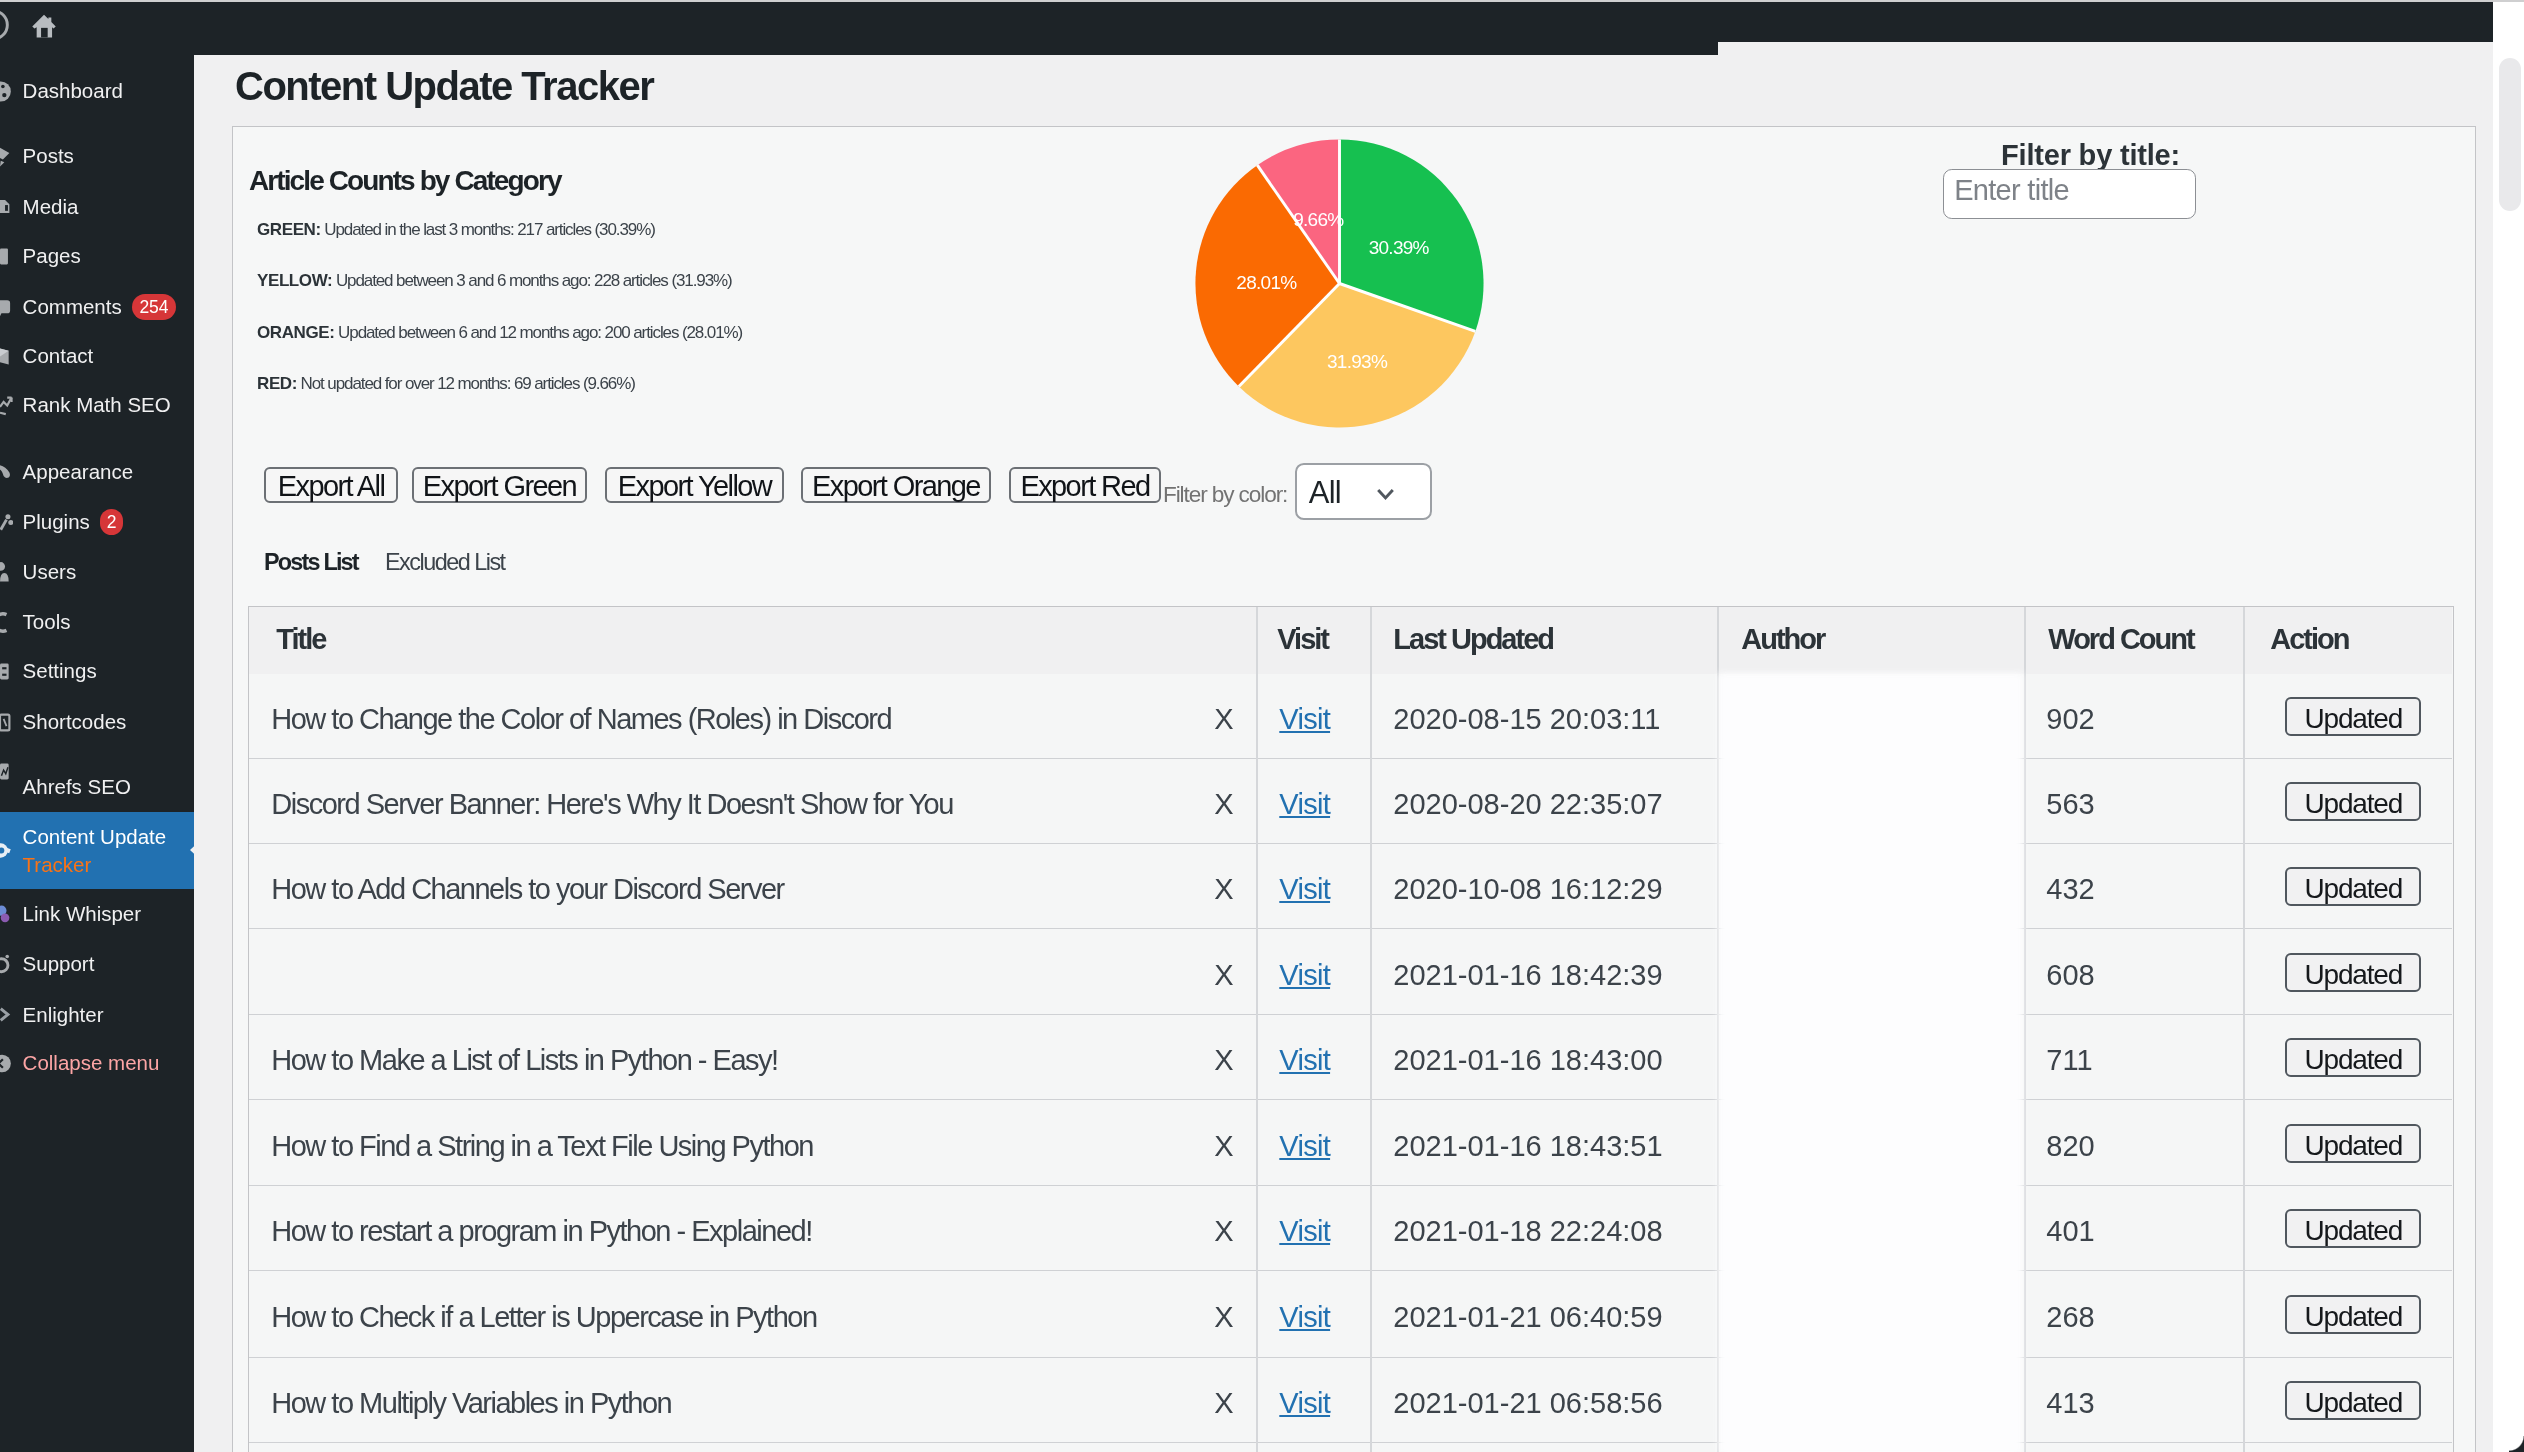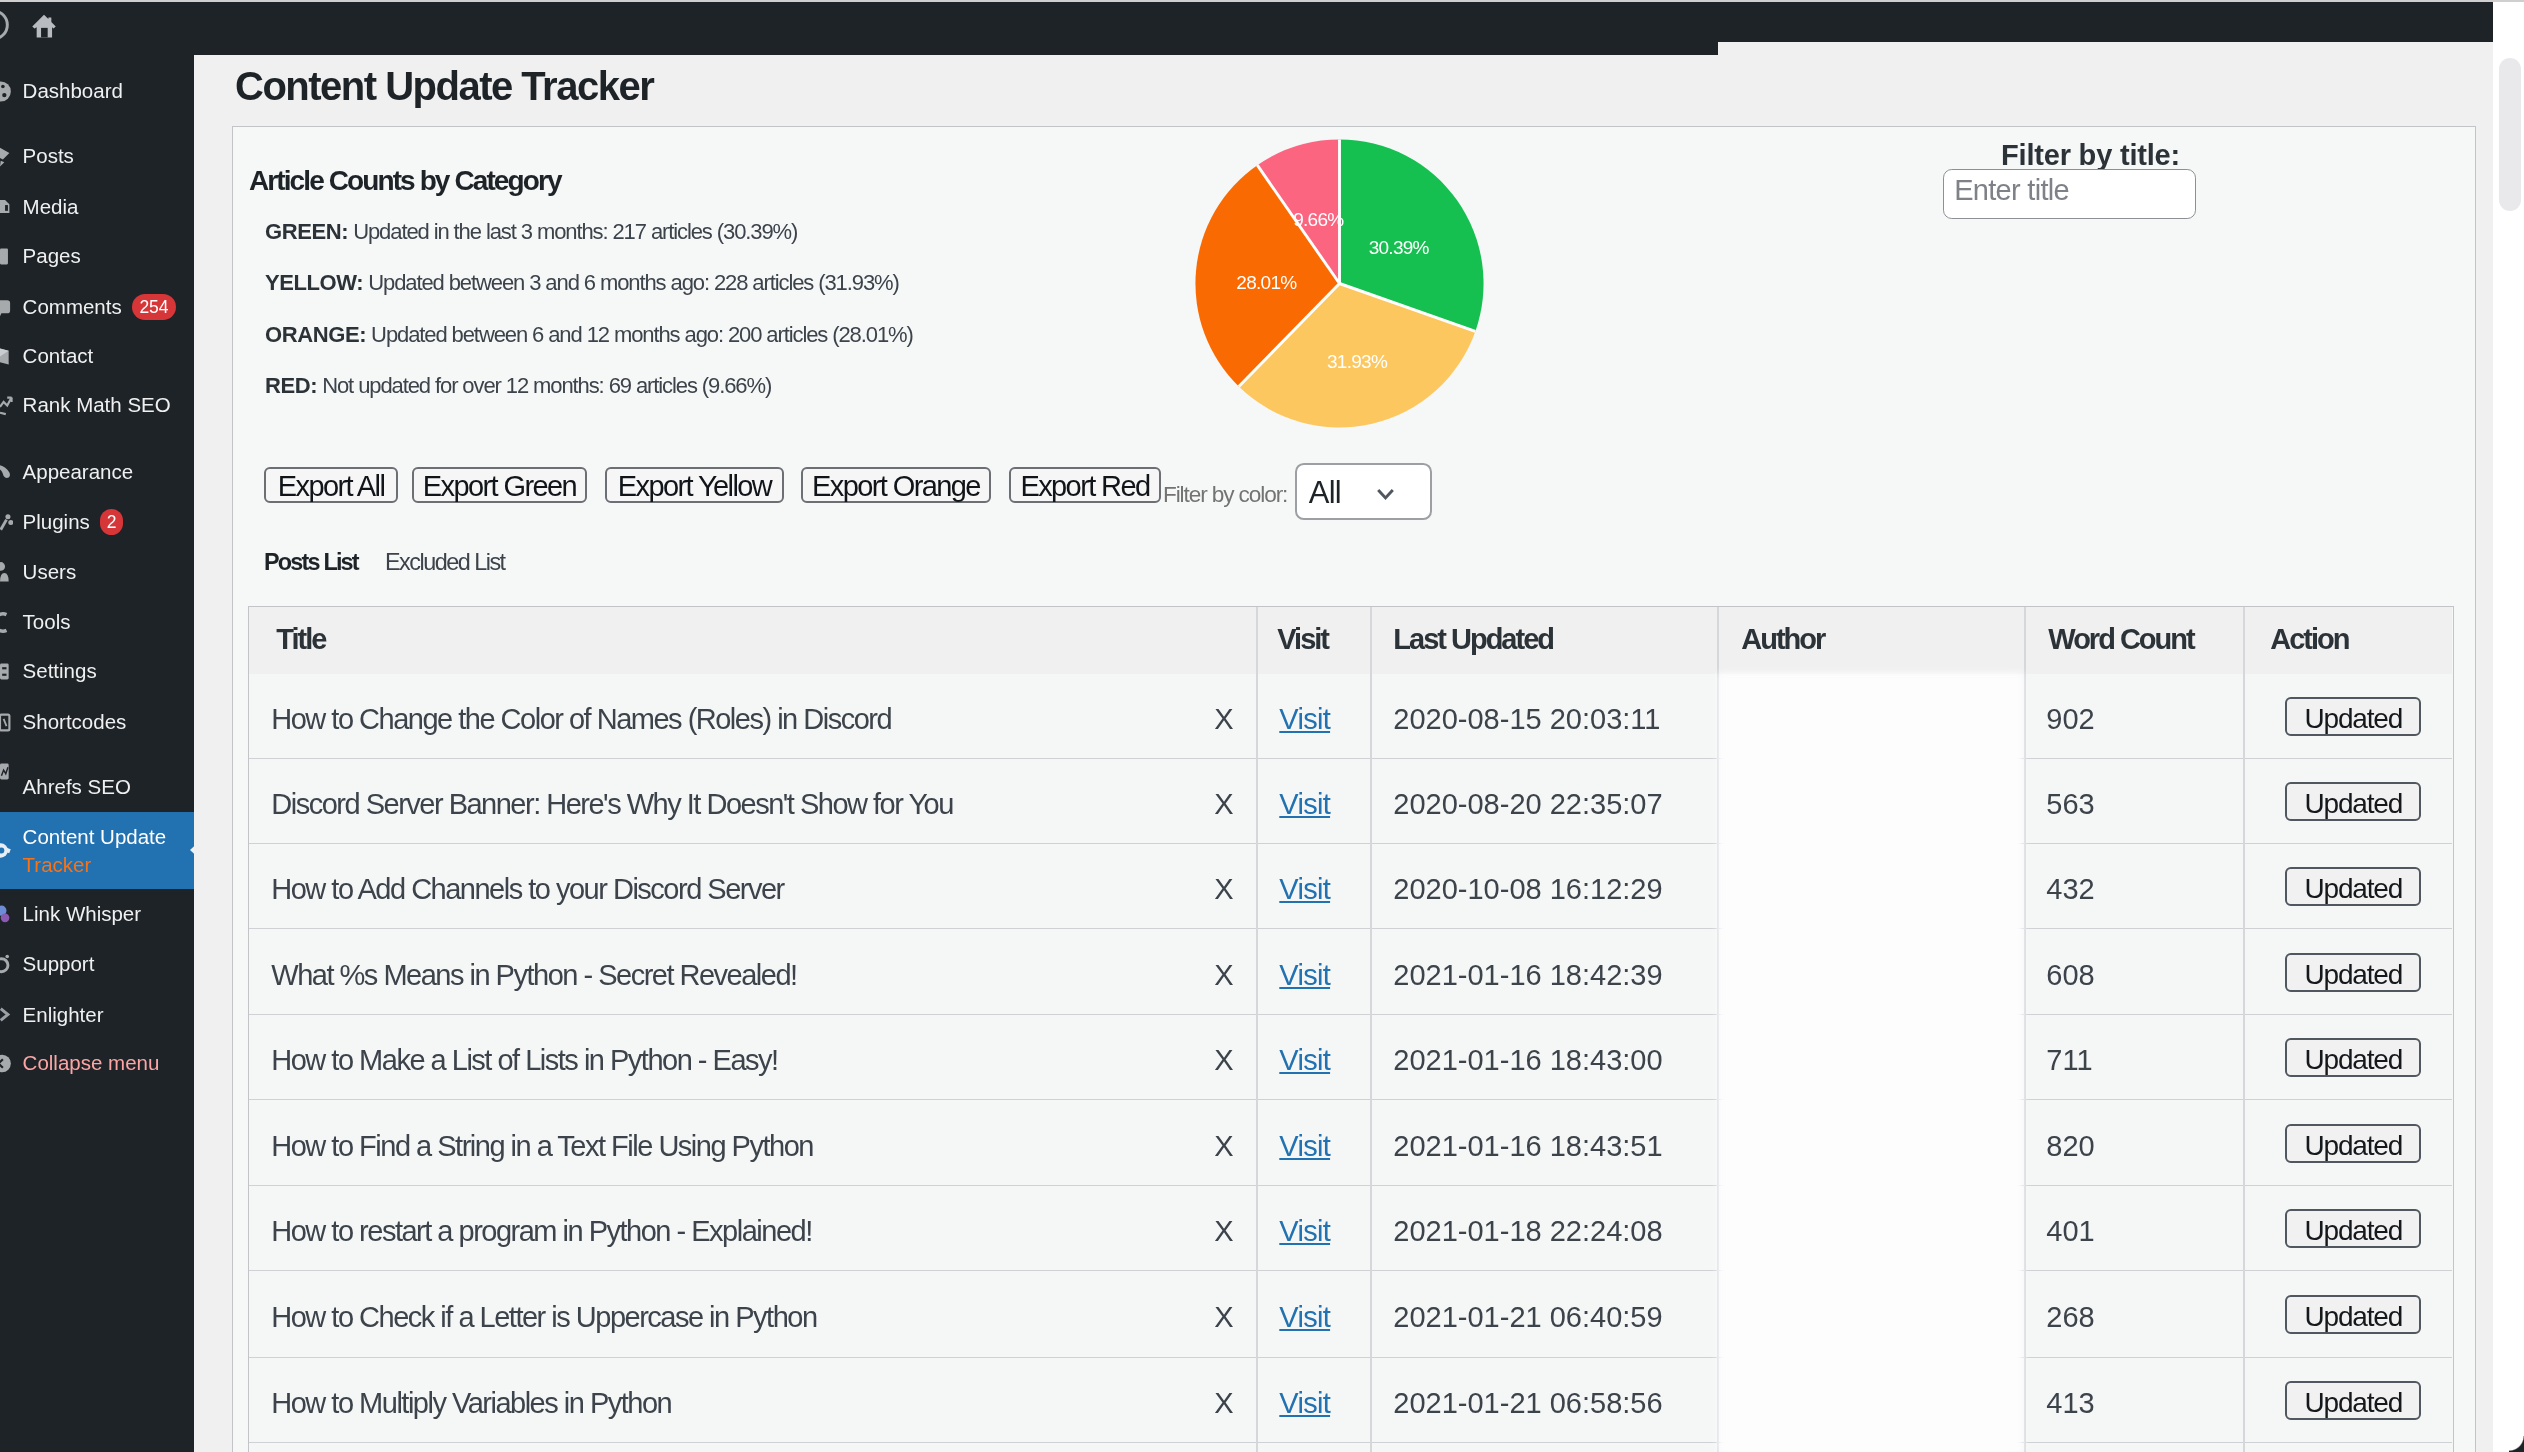--- a/index.html
+++ b/index.html
@@ -24,21 +24,21 @@
 #active-item { position:absolute; left:0; top:812px; width:202px; height:77px; background:#2271b1; }
 #active-notch { position:absolute; left:190px; top:839px; width:0; height:0;
   border-top:11.7px solid transparent; border-bottom:11.7px solid transparent; border-right:12.4px solid #f0f0f1; z-index:5; }
 .badge { position:absolute; background:#d63638; color:#fff; font-size:17.5px; line-height:26px; text-align:center; border-radius:13px; }
 
 
 #h1 { position:absolute; left:235px; top:66px; font-size:40px; font-weight:bold; color:#1d2327; letter-spacing:-1.5px; line-height:1; }
 #card { position:absolute; left:232px; top:126px; width:2244px; height:1327px; background:#f6f7f7; border:1.5px solid #c3c4c7; border-bottom:none; }
 
 #h3 { position:absolute; left:16px; top:40px; font-size:28px; font-weight:bold; color:#1d2327; letter-spacing:-1.9px; line-height:1; }
-.stat { position:absolute; left:32px; font-size:22px; color:#3c434a; letter-spacing:-1.1px; line-height:1; white-space:nowrap; }
+.stat { position:absolute; left:24px; font-size:17px; color:#3c434a; letter-spacing:-1.1px; line-height:1; white-space:nowrap; }
 .stat b { color:#2c3338; letter-spacing:-0.4px; }
 
 
 #ftl { position:absolute; left:1731px; top:14px; width:253px; text-align:center; font-size:29px; font-weight:bold; color:#2c3338; letter-spacing:-0.2px; line-height:1; white-space:nowrap; }
 #fti { position:absolute; left:1710px; top:42px; width:253px; height:50px; background:#fff; border:1.5px solid #8c8f94; border-radius:8.8px; }
 #fti span { position:absolute; left:10.2px; top:5.8px; font-size:29px; color:#7e8288; letter-spacing:-0.7px; line-height:1; }
 
 
 .btn { position:absolute; top:340px; height:36px; background:#f6f6f6; border:2.2px solid #6c7075; border-radius:5.8px;
   font-size:29px; color:#111418; text-align:center; line-height:35px; letter-spacing:-1.6px; white-space:nowrap; }
@@ -261,21 +261,20 @@
     </div>
     <div class="row odd" style="top:237px; height:85px;">
       <div class="c-title">How to Add Channels to your Discord Server</div>
       <div class="c-x">X</div>
         <div class="c-visit">Visit</div>
       <div class="c-date">2020-10-08 16:12:29</div>
         <div class="c-num">432</div>
       <div class="c-btn">Updated</div>
     </div>
     <div class="row even" style="top:323px; height:85px;">
-      <div class="c-title">What %s Means in Python - Secret Revealed!</div>
       <div class="c-x">X</div>
         <div class="c-visit">Visit</div>
       <div class="c-date">2021-01-16 18:42:39</div>
         <div class="c-num">608</div>
       <div class="c-btn">Updated</div>
     </div>
     <div class="row odd" style="top:408px; height:85px;">
       <div class="c-title">How to Make a List of Lists in Python - Easy!</div>
       <div class="c-x">X</div>
         <div class="c-visit">Visit</div>

